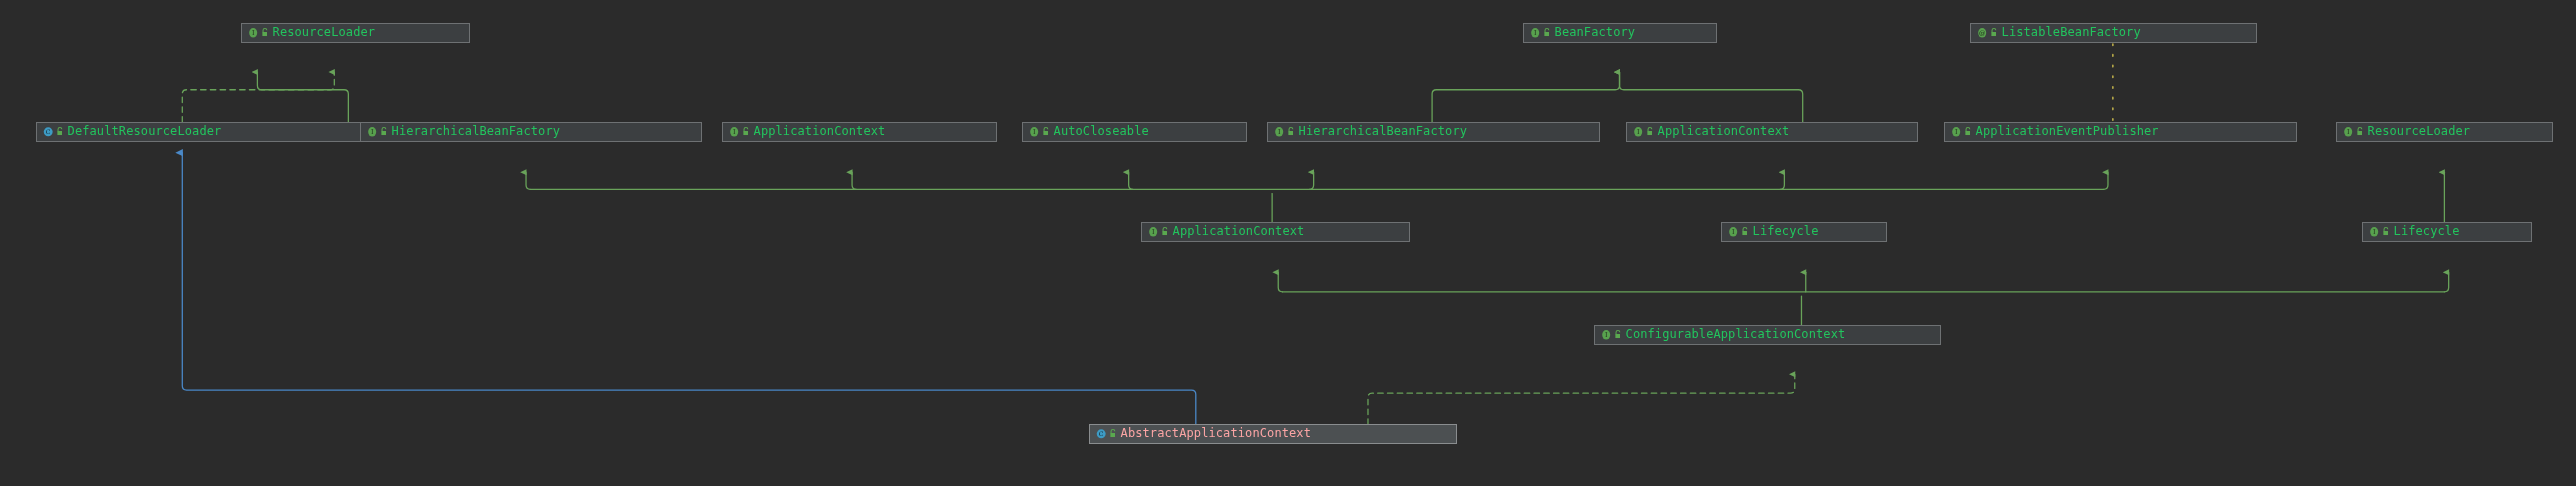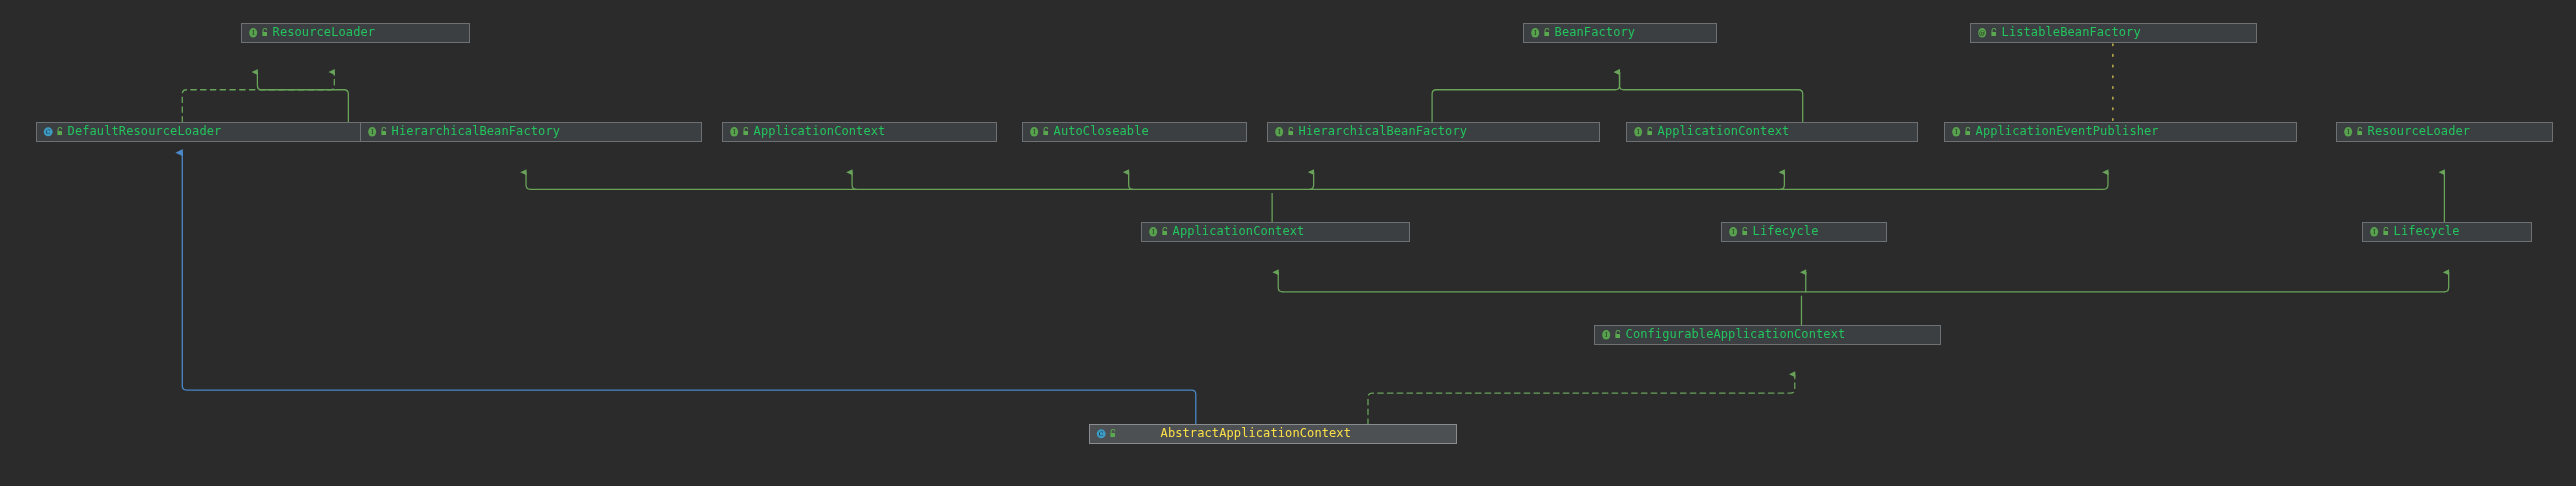--- a/index.html
+++ b/index.html
@@ -9,21 +9,21 @@
   #edges{position:absolute;left:0;top:0;width:2576px;height:486px;}
   .node{position:absolute;display:flex;align-items:center;
         background:#3c3f41;border:0.6px solid #6e7173;
         box-sizing:border-box;height:20px;padding:0 5.5px;
         white-space:nowrap;}
   .node.selected{background:#4c5052;border-color:#8a8d8f;}
   .ico{display:inline-flex;align-items:center;margin-right:2.4px;}
   .glyph{width:10.4px;height:11.6px;display:block;}
   .lockico{width:8px;height:11.6px;display:block;margin-left:0.6px;margin-right:3.7px;}
   .label{color:#22c55e;font-size:12px;letter-spacing:0.1px;line-height:11.6px;}
-  .node.selected .label{color:#fde047;margin-left:40px;}
+  .node.selected .label{color:#fca5a5;}
 </style>
 </head>
 <body>
 
 <div id="diagram">
   <svg id="edges" viewBox="0 0 4218 796" xmlns="http://www.w3.org/2000/svg">
     <defs>
       <marker id="ahG" markerWidth="11" markerHeight="11" refX="5.5" refY="9.6" orient="auto" markerUnits="userSpaceOnUse">
         <path d="M5.5 0 L10.4 10.4 L0.6 10.4 Z" fill="#69a35a"></path>
       </marker>

